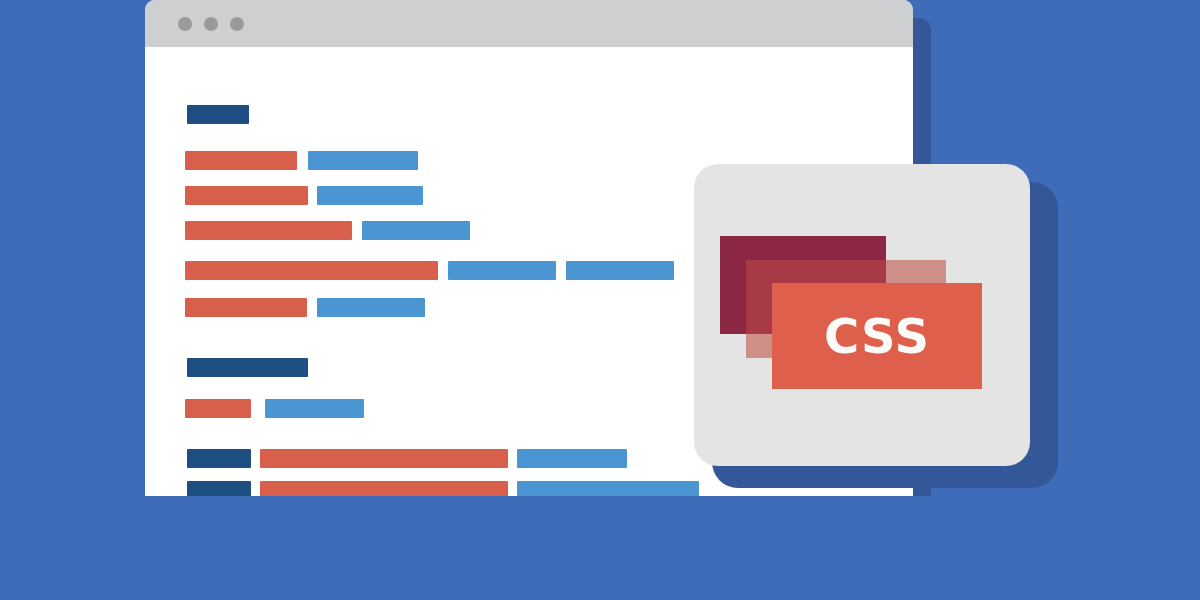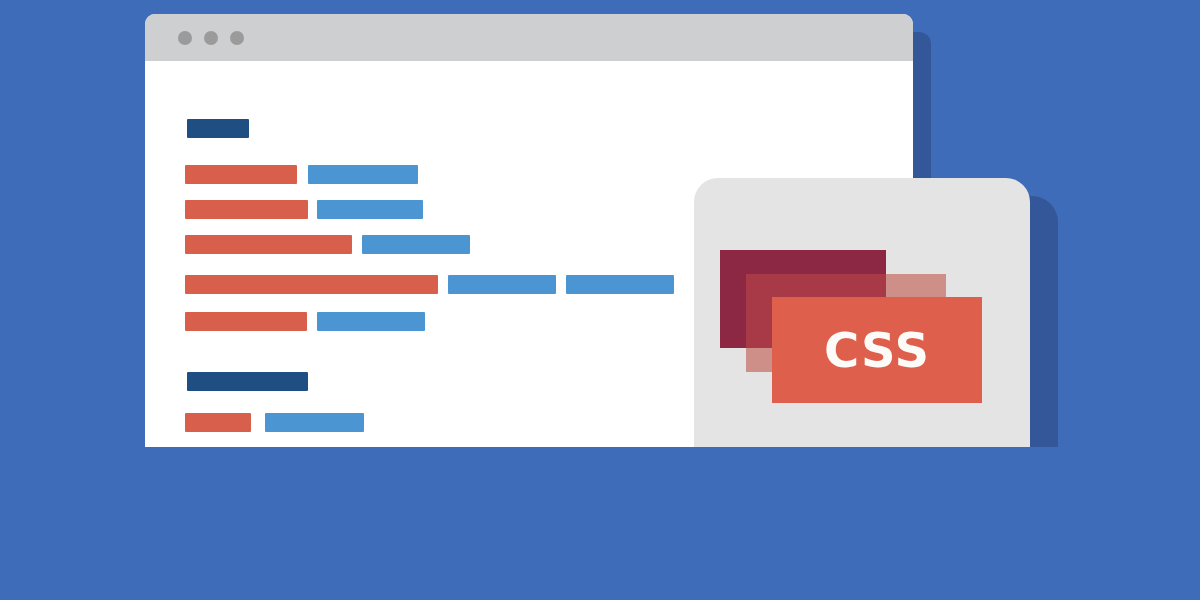--- a/index.html
+++ b/index.html
@@ -10,24 +10,23 @@
     width: 1200px;
     height: 600px;
     overflow: hidden;
     font-family: "Liberation Sans", sans-serif;
     background: #3f6cb8;
   }
 
   #stage {
     position: relative;
     width: 1200px;
-    height: 433px;
+    height: 496px;
     background: #3f6cb8;
     overflow: hidden;
-    margin-top: 14px;
   }
 
   
   .window-shadow {
     position: absolute;
     left: 163px;
     top: 18px;
     width: 768px;
     height: 600px;
     background: #34579a;

